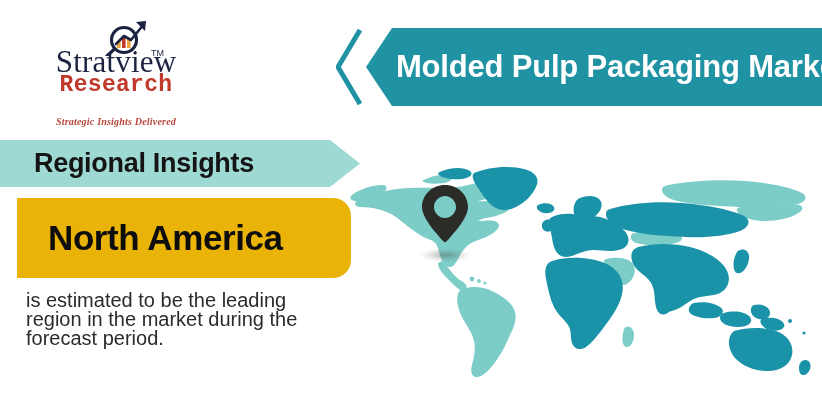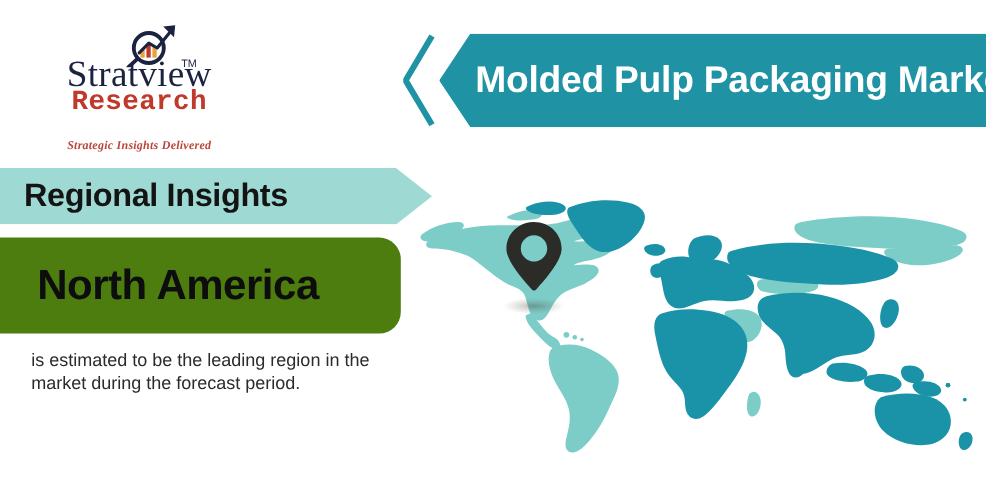--- a/index.html
+++ b/index.html
@@ -74,45 +74,45 @@
   .ri-banner{
     position:absolute; left:0; top:140px;
     width:360px; height:47px;
     background:#9ed9d4;
     clip-path:polygon(0 0, 330px 0, 360px 50%, 330px 100%, 0 100%);
     display:flex; align-items:center;
   }
   .ri-text{
     color:#141414;
     font-size:27px; font-weight:700;
-    margin-left:20px; letter-spacing:-.3px;
+    margin-left:34px; letter-spacing:-.3px;
     white-space:nowrap;
   }
 
   
   .region-box{
-    position:absolute; left:0; top:198px;
+    position:absolute; left:17px; top:198px;
     width:334px; height:80px;
-    background:#4d7c0f;
+    background:#eab308;
     border-radius:0 18px 18px 0;
     display:flex; align-items:center;
   }
   .region-text{
     color:#0d0d0d;
     font-size:35px; font-weight:700;
     margin-left:31px; letter-spacing:-.4px;
     white-space:nowrap;
   }
 
   
   .caption{
     position:absolute; left:26px; top:291px;
     width:300px;
     color:#2b2b2b;
-    font-size:15px; line-height:19px;
+    font-size:20px; line-height:19px;
     font-weight:400;
   }
 
   
   .map-wrap{
     position:absolute; left:338px; top:155px;
     width:484px; height:225px;
   }
   .map-wrap svg{ display:block; width:100%; height:100%; }
 </style>

